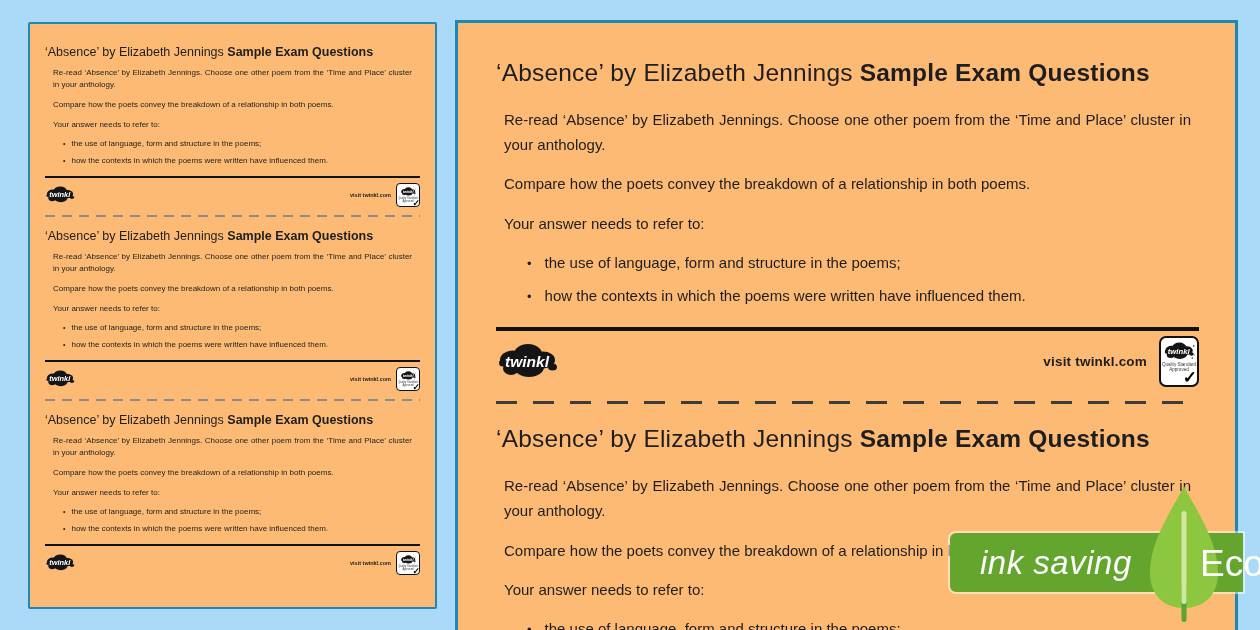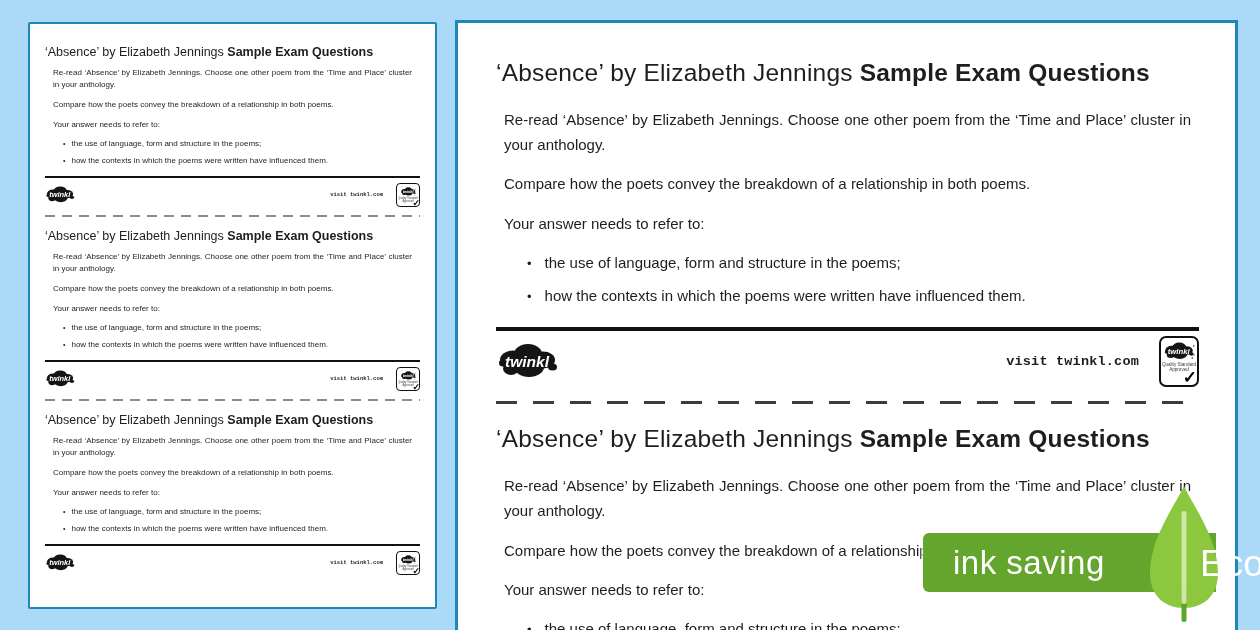--- a/index.html
+++ b/index.html
@@ -4,21 +4,21 @@
 <style>
   html, body { margin: 0; padding: 0; }
   body {
     width: 1260px; height: 630px; overflow: hidden; position: relative;
     background: #abdaf8;
     font-family: "Liberation Sans", sans-serif;
     color: #1e1e1e;
   }
 
   
-  .page { position: absolute; background: #ffffff; box-sizing: border-box; overflow: hidden; }
+  .page { position: absolute; background: #fdba74; box-sizing: border-box; overflow: hidden; }
   .page-small {
     left: 28px; top: 22px; width: 409px; height: 587px;
     border: 2px solid #1f86b8; border-radius: 2px;
     padding: 21px 15px 0 15px;
   }
   .page-large {
     left: 455px; top: 20px; width: 783px; height: 660px;
     border: 3px solid #1f86b8;
     padding: 36px 36px 0 38px;
   }
@@ -35,34 +35,34 @@
 
   .ws-bullets { list-style: none; margin: 7px; padding: 0; }
   .ws-bullets li { display: flex; align-items: baseline; }
   .page-small .ws-bullets li { font-size: 8px;  line-height: 1.5;  margin: 0 0 5px 11px; }
   .page-large .ws-bullets li { font-size: 15px; line-height: 1.68; margin: 0 0 8px 24px; }
   .bullet-glyph { flex: 0 0 auto; }
   .page-small .bullet-glyph { margin-right: 6px;  font-size: 7px; }
   .page-large .bullet-glyph { margin-right: 13px; font-size: 13px; }
 
   
-  .ws-footer { display: flex; align-items: center; border-top: solid #111; gap: 8px; }
+  .ws-footer { display: flex; align-items: center; border-top: solid #111; }
   .page-small .ws-footer { border-top-width: 2px; margin-top: 9px;  padding-top: 3px; height: 27px; }
   .page-large .ws-footer { border-top-width: 4px; margin-top: 19px; padding-top: 5px; height: 50px; }
 
   .logo-cloud { flex: 0 0 auto; line-height: 0; }
   .page-small .logo-cloud svg { width: 31px; height: 21px; }
   .page-large .logo-cloud svg { width: 65px; height: 44px; }
   .cloud-fill { fill: #151515; }
   .logo-cloud text, .q-badge text {
     fill: #fff; font-style: italic; font-weight: bold; font-size: 31px;
     font-family: "Liberation Sans", sans-serif;
   }
 
-  .visit-text { margin-left: auto; font-weight: bold; white-space: nowrap; font-family: Liberation Mono, monospace; }
+  .visit-text { margin-left: auto; font-weight: bold; white-space: nowrap; }
   .page-small .visit-text { font-size: 5.5px;  margin-right: 5px; }
   .page-large .visit-text { font-size: 13.5px; margin-right: 12px; letter-spacing: .2px; }
 
   .q-badge {
     position: relative; flex: 0 0 auto; background: #fff;
     border: solid #111; box-sizing: border-box;
   }
   .page-large .q-badge { width: 40px; height: 51px; border-width: 2px; border-radius: 7px; }
   .page-small .q-badge { width: 24px; height: 24px; border-width: 1px; border-radius: 4px; }
   .q-badge svg { display: block; margin: 2px auto 0; }
@@ -81,24 +81,24 @@
     height: 2px; margin: 7px 0 12px;
     background: repeating-linear-gradient(90deg, #8c8c8c 0 10px, transparent 10px 17px);
   }
   .page-large .dashed-divider {
     height: 3px; margin: 15px 0 21px;
     background: repeating-linear-gradient(90deg, #3c3c3c 0 21px, transparent 21px 37px);
   }
 
   
   .eco-band {
-    position: absolute; left: 923px; top: 533px; width: 293px; height: 59px;
+    position: absolute; left: 950px; top: 533px; width: 293px; height: 59px;
     background: #64a52e; border-radius: 6px 0 0 6px;
     box-shadow: 0 0 0 2px rgba(255,255,255,.5);
-    display: flex; align-items: center; z-index: 5;
+    display: flex; align-items: center; z-index: 5; font-style: italic;
   }
   .eco-label {
     color: #fff; font-size: 33px; margin-left: 30px; letter-spacing: .5px;
   }
   .eco-leaf { position: absolute; left: 1142px; top: 484px; width: 84px; height: 140px; z-index: 6; }
   .eco-text {
     position: absolute; left: 1200px; top: 543px; z-index: 7;
     font-size: 37px; font-weight: normal; color: #fff;
   }
 </style>

